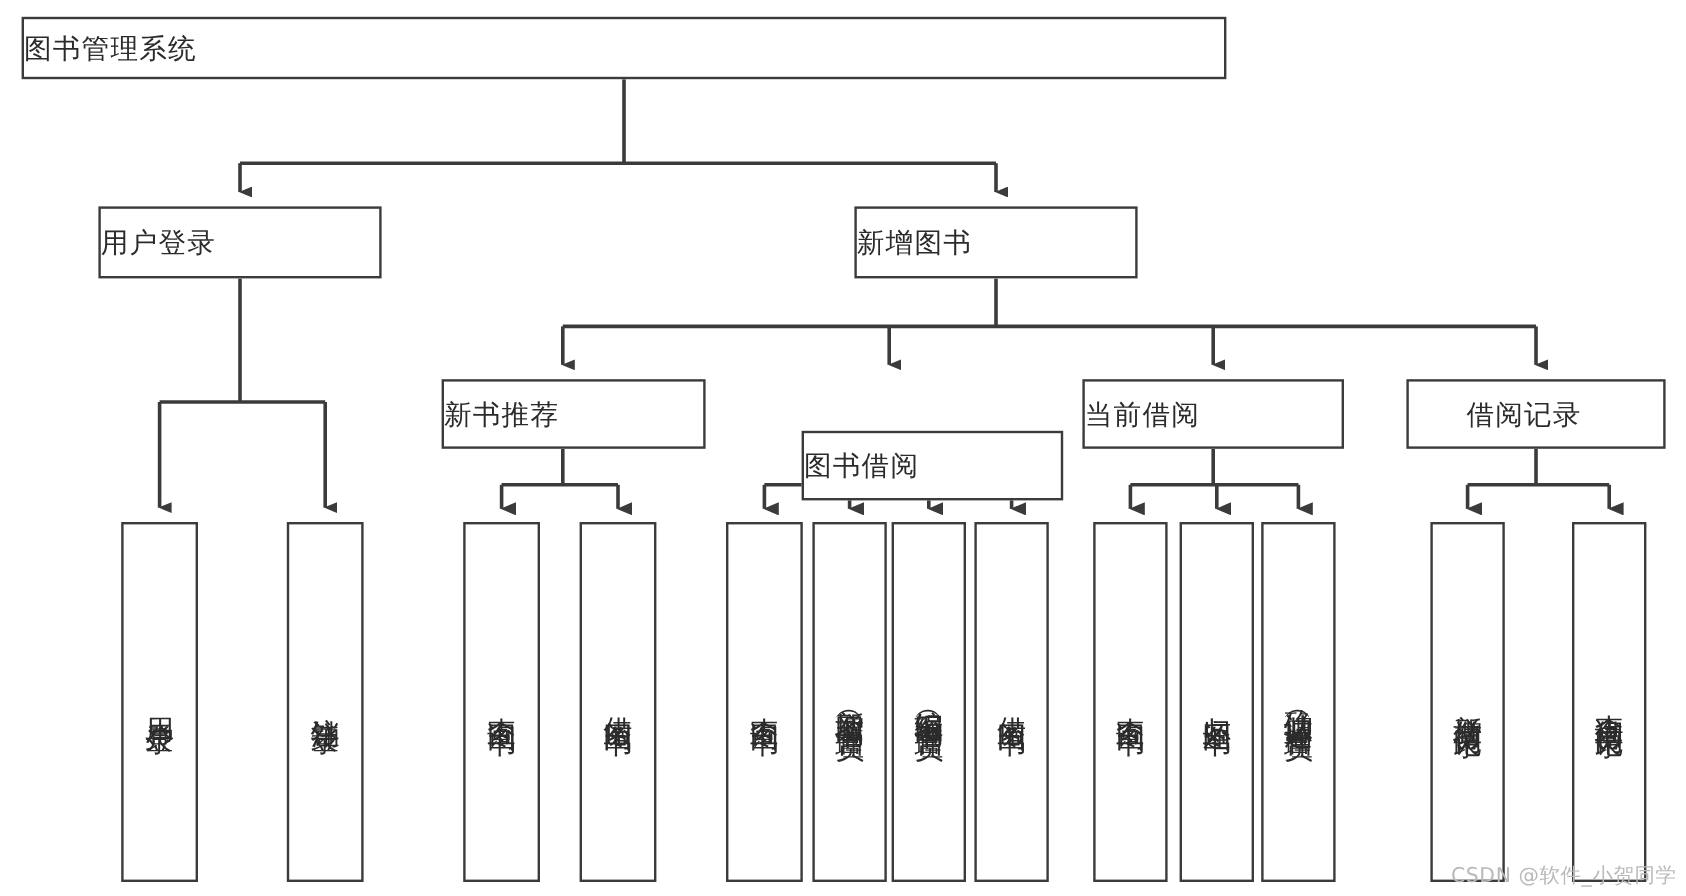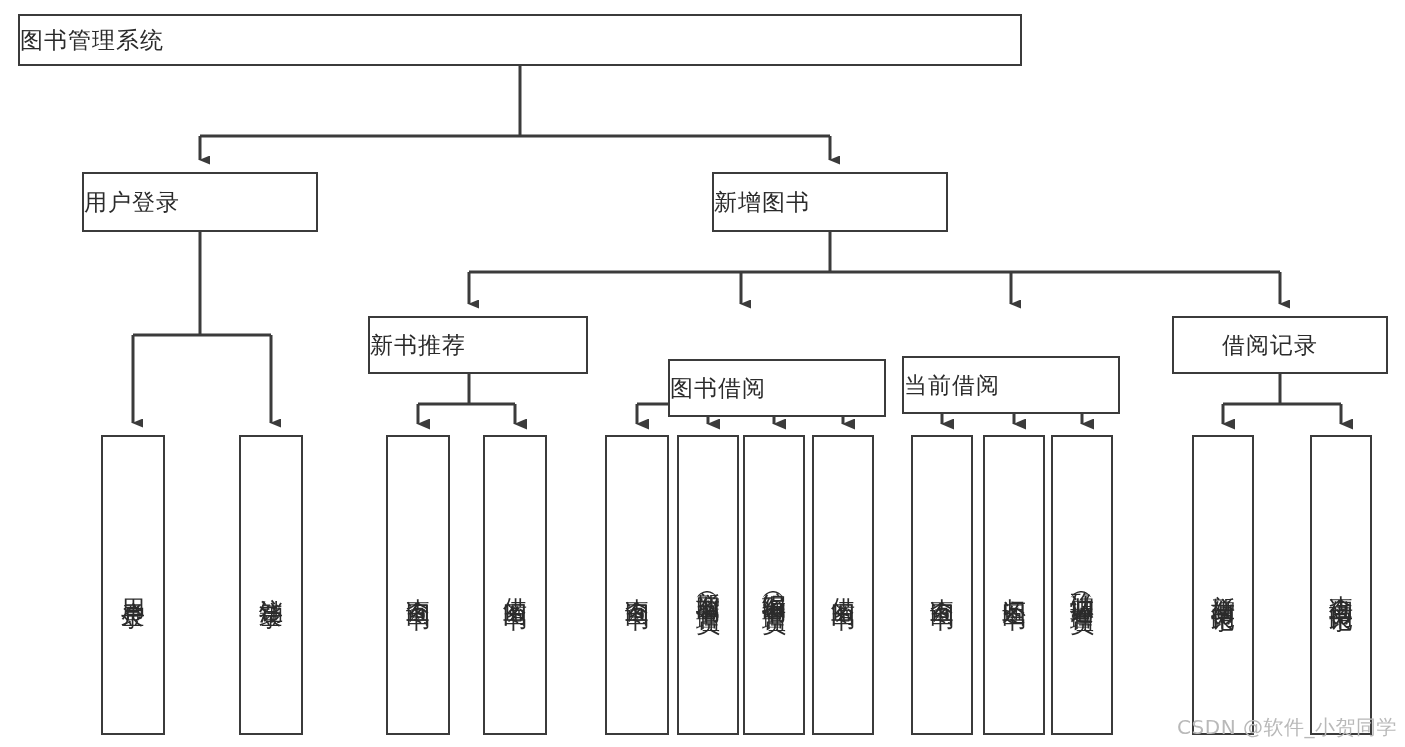--- a/index.html
+++ b/index.html
@@ -53,21 +53,21 @@
     white-space: nowrap;
     overflow: hidden;
   }
   .node-label {
     display: block;
   }
   #watermark {
     position: absolute;
     right: 8px;
     bottom: 6px;
-    font-size: 20px;
+    font-size: 17px;
     color: #b9b9b9;
     letter-spacing: 0.5px;
     white-space: nowrap;
   }
 </style>
 </head>
 <body>
 
 <div id="canvas">
 
@@ -135,21 +135,21 @@
   <div class="node horiz" style="left:712px; top:172px; width:236px; height:60px;">
     <span class="node-label">新增图书</span>
   </div>
 
   <div class="node horiz" style="left:368px; top:316px; width:220px; height:58px;">
     <span class="node-label">新书推荐</span>
   </div>
   <div class="node horiz" style="left:668px; top:316px; width:218px; height:58px;margin-top:43px;">
     <span class="node-label">图书借阅</span>
   </div>
-  <div class="node horiz" style="left:902px; top:316px; width:218px; height:58px;margin-top:40px;">
+  <div class="node horiz" style="left:902px; top:316px; width:218px; height:58px;">
     <span class="node-label">当前借阅</span>
   </div>
   <div class="node horiz" style="left:1172px; top:316px; width:216px; height:58px;padding-left:48px;">
     <span class="node-label">借阅记录</span>
   </div>
 
   <div class="node vert" style="left:101px; top:435px; width:64px; height:300px;">
     <span class="node-label">用户登录</span>
   </div>
   <div class="node vert" style="left:239px; top:435px; width:64px; height:300px;">

